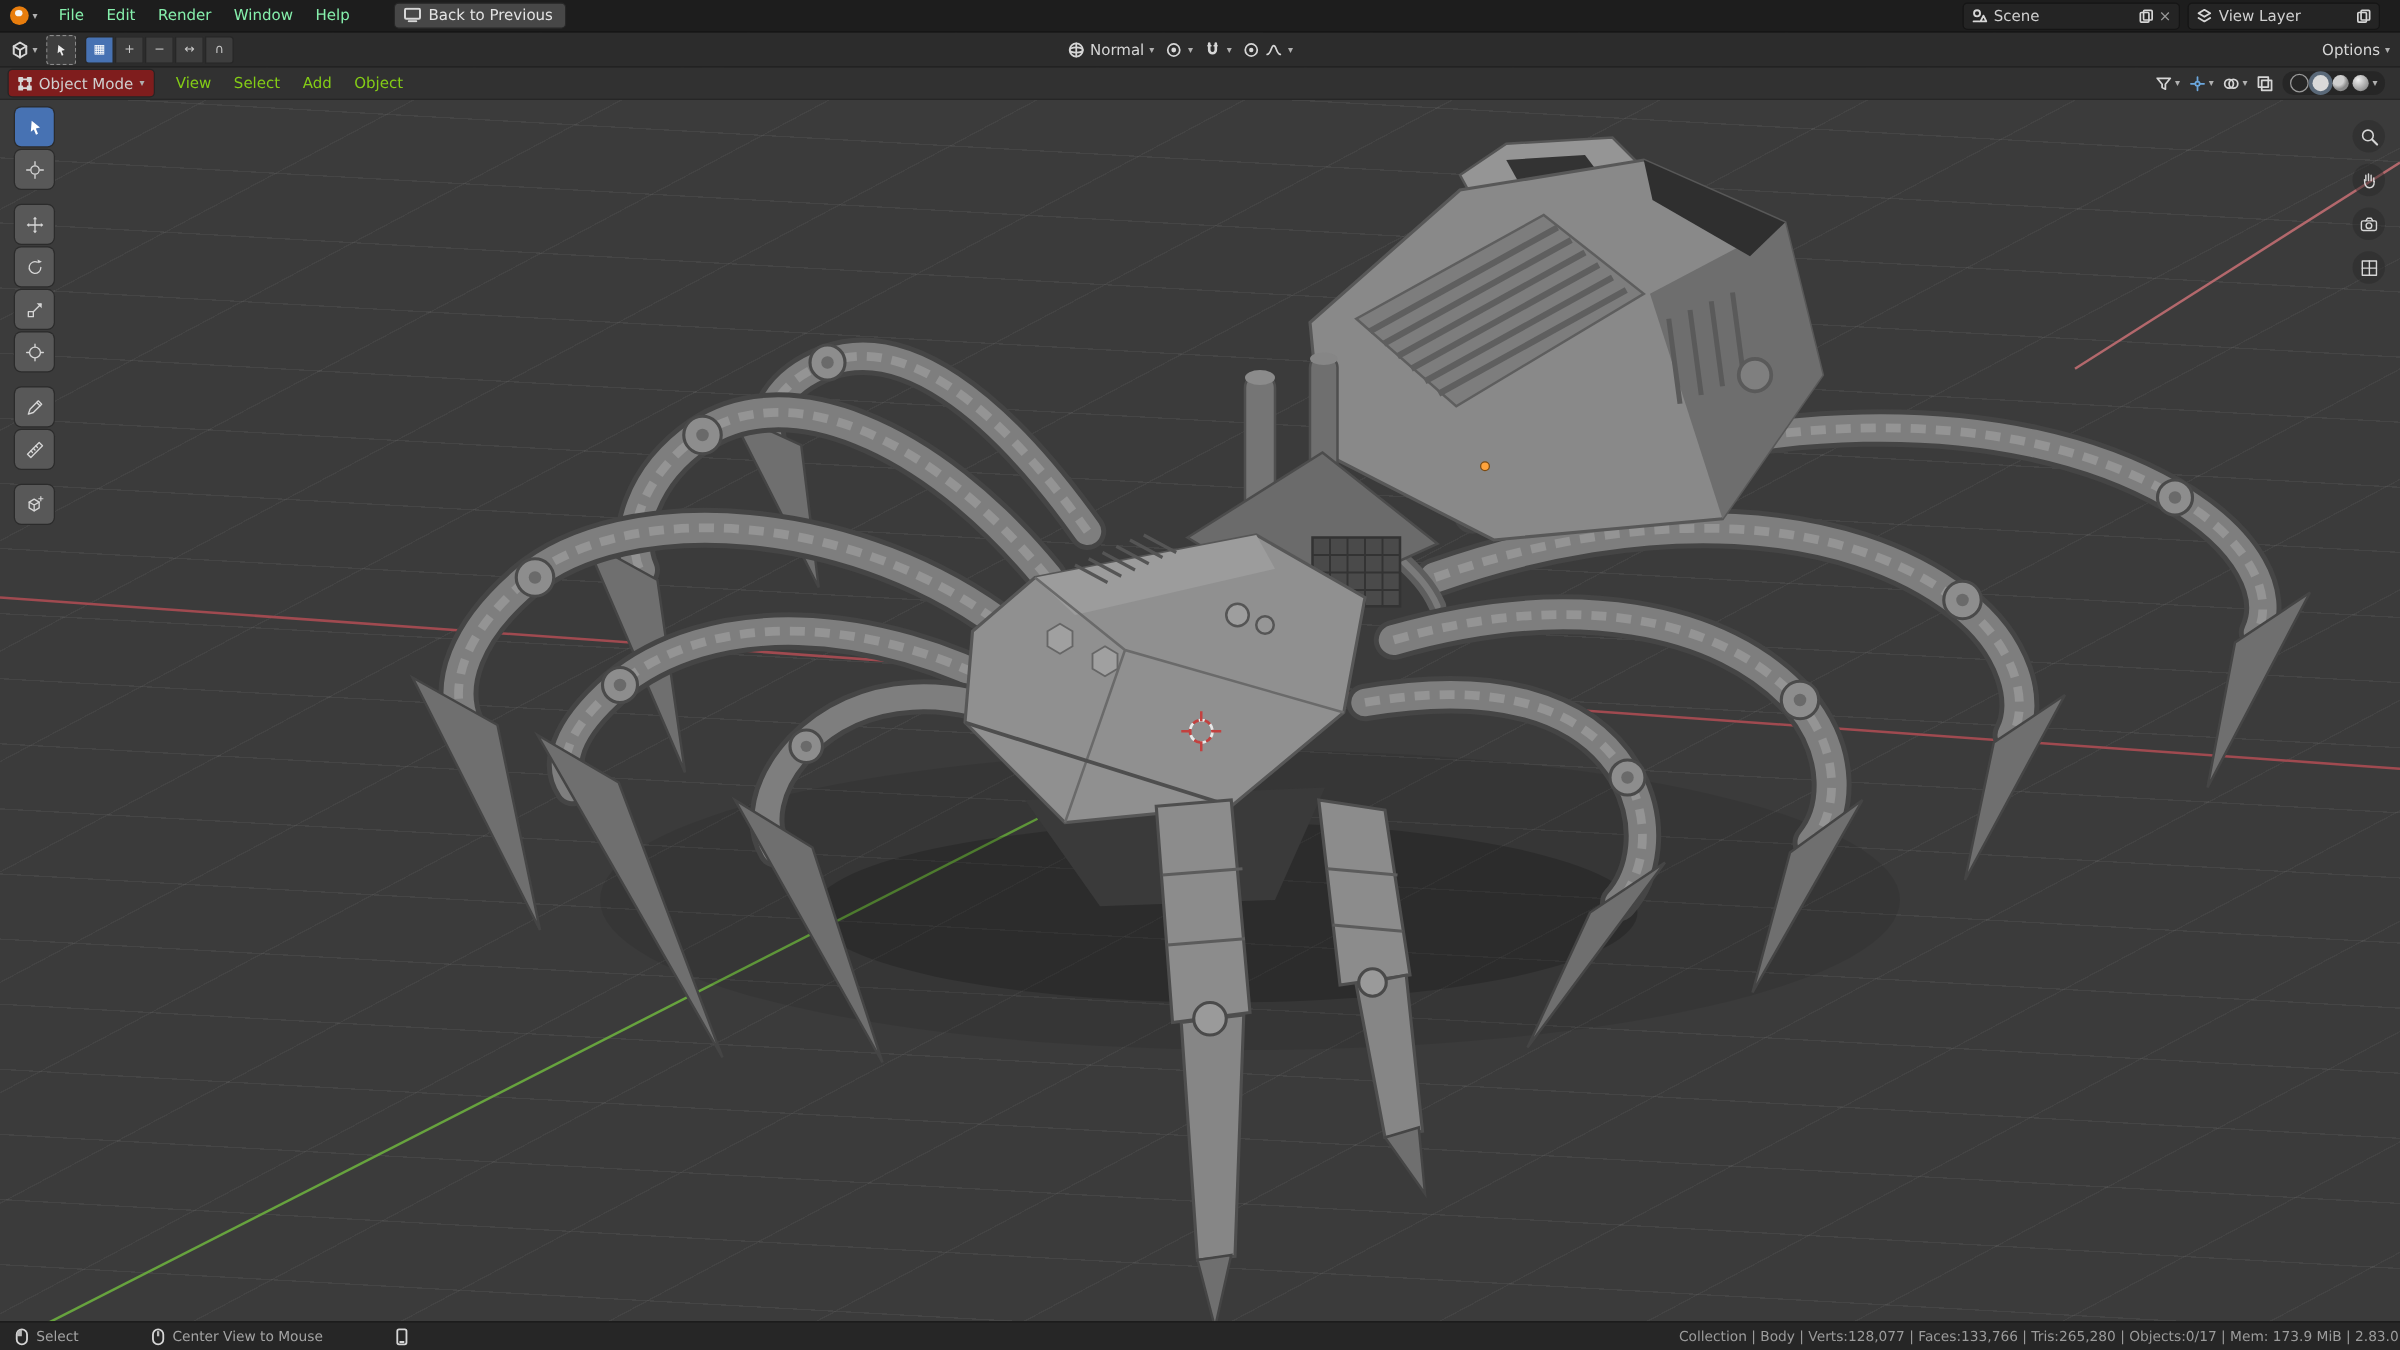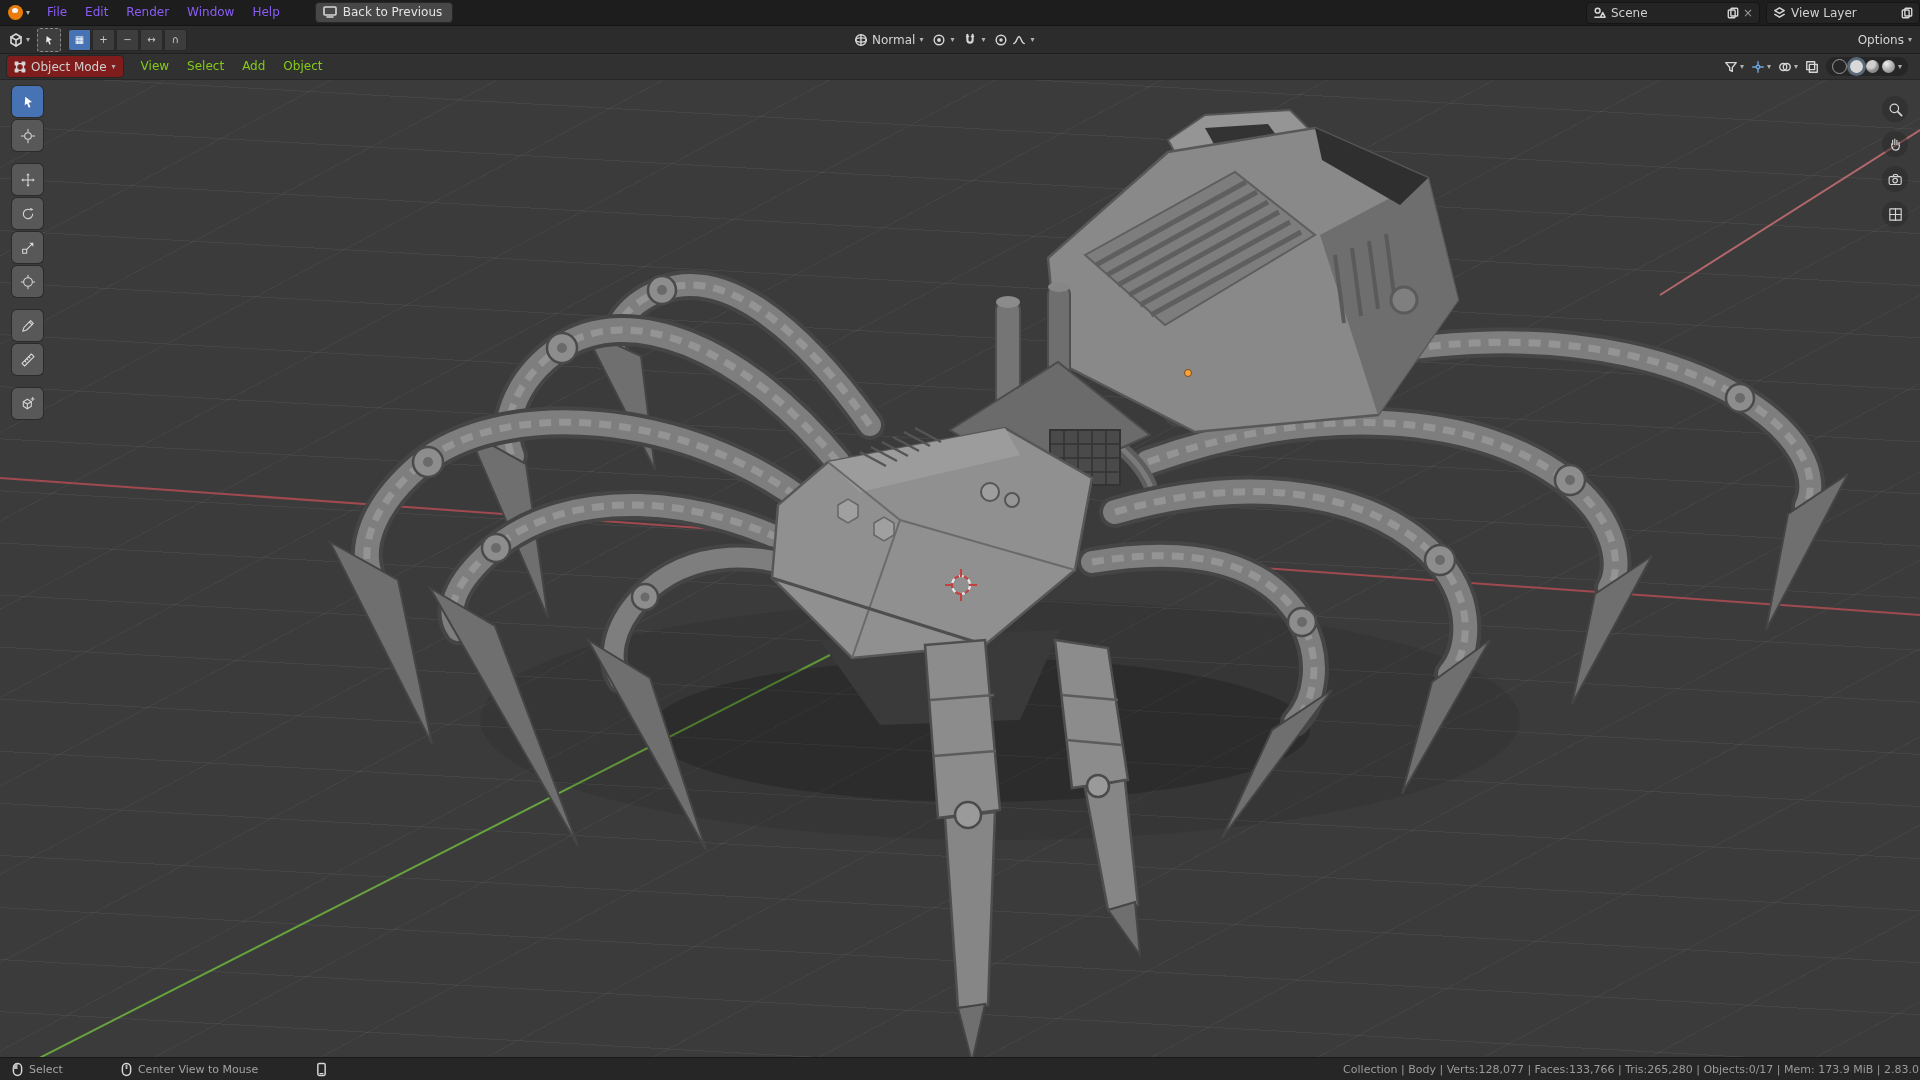--- a/index.html
+++ b/index.html
@@ -18,24 +18,24 @@
   .grid-a { background:repeating-linear-gradient(to bottom, rgba(255,255,255,0.05) 0 1px, transparent 1px 52px); transform:rotate(3.2deg); }
   .grid-b { background:repeating-linear-gradient(to right, rgba(255,255,255,0.045) 0 1px, transparent 1px 78px); transform:rotate(62deg); }
   .scene-svg { position:absolute; inset:0; }
 
   
   .topbar { position:absolute; top:0; left:0; right:0; height:25px; background:#1d1d1d;
     border-bottom:1px solid #141414; display:flex; align-items:center; z-index:30; }
   .logo-btn { display:flex; align-items:center; gap:3px; padding:0 8px; }
   .blender-ball { width:15px; height:15px; border-radius:50%; background:#e87d0d; position:relative; }
   .blender-ball::after { content:""; position:absolute; left:4px; top:3px; width:6px; height:5px; border-radius:50%; background:#f5f5f5; }
-  .menu-item { padding:0 9px; line-height:25px; color:#8b5cf6; cursor:default; }
+  .menu-item { padding:0 9px; line-height:25px; color:#86efac; cursor:default; }
   .back-btn { margin-left:26px; display:flex; align-items:center; gap:6px; background:#474747;
     border:1px solid #272727; border-radius:4px; padding:2px 10px 3px 7px; color:#e3e3e3; }
-  .top-right { margin-left:auto; display:flex; align-items:center; gap:6px; padding-right:0; }
+  .top-right { margin-left:auto; display:flex; align-items:center; gap:6px; padding-right:16px; }
   .field { display:flex; align-items:center; gap:5px; background:#242424; border:1px solid #151515;
     border-radius:4px; padding:1px 6px; height:18px; color:#d0d0d0; }
   .chev { font-size:8px; color:#b0b0b0; line-height:1; }
 
   
   .toolsettings { position:absolute; top:26px; left:0; right:0; height:27px; background:#2c2c2c;
     border-bottom:1px solid #1f1f1f; display:flex; align-items:center; z-index:29; padding:0 8px; }
   .ts-left { display:flex; align-items:center; gap:7px; }
   .active-tool-box { width:22px; height:22px; border:1px dashed #8a8a8a; border-radius:3px;
     background:#3e3e3e; display:flex; align-items:center; justify-content:center; }

